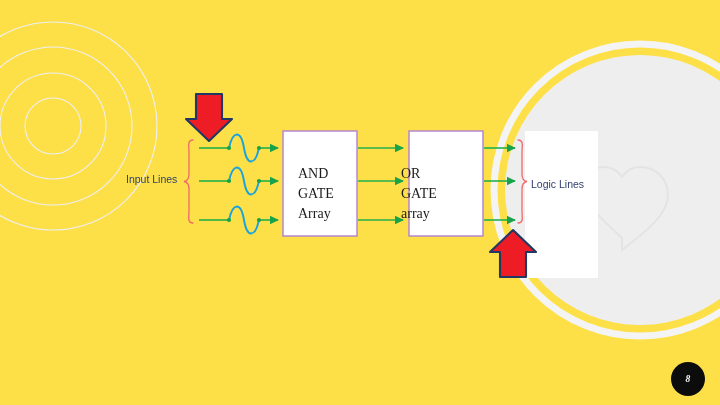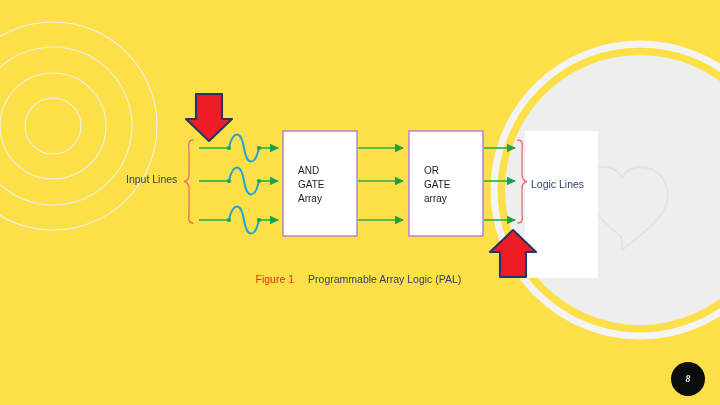--- a/index.html
+++ b/index.html
@@ -48,26 +48,26 @@
     font-size: 10.5px;
   }
   .label-output {
     left: 531px;
     top: 178px;
     font-size: 10.5px;
   }
   .box-text {
     position: absolute;
     color: #1c1c1c;
-    font-size: 10px;
-    font-family: Liberation Sans, sans-serif;
+    font-size: 14px;
+    font-family: Liberation Serif, serif;
     line-height: 1.42;
   }
   .box-text.and { left: 298px; top: 164px; }
-  .box-text.or  { left: 424px; top: 164px; }
+  .box-text.or  { left: 401px; top: 164px; }
 
   .caption {
     position: absolute;
     left: 238px;
     top: 261px;
     font-size: 10.5px;
     white-space: pre;
   }
   .caption .fig {
     color: #ee2a24;
@@ -235,22 +235,19 @@
       <div>GATE</div>
       <div>Array</div>
     </div>
 
     <div class="box-text or">
       <div>OR</div>
       <div>GATE</div>
       <div>array</div>
     </div>
 
-    <div class="caption">
-      <span class="fig">Figure 1</span><span class="cap-sep"></span><span class="cap-title">Programmable Array Logic (PAL)</span>
-    </div>
   </div>
 
   <div class="page-badge">
     <span>8</span>
   </div>
 
 </div>
 
 </body></html>

